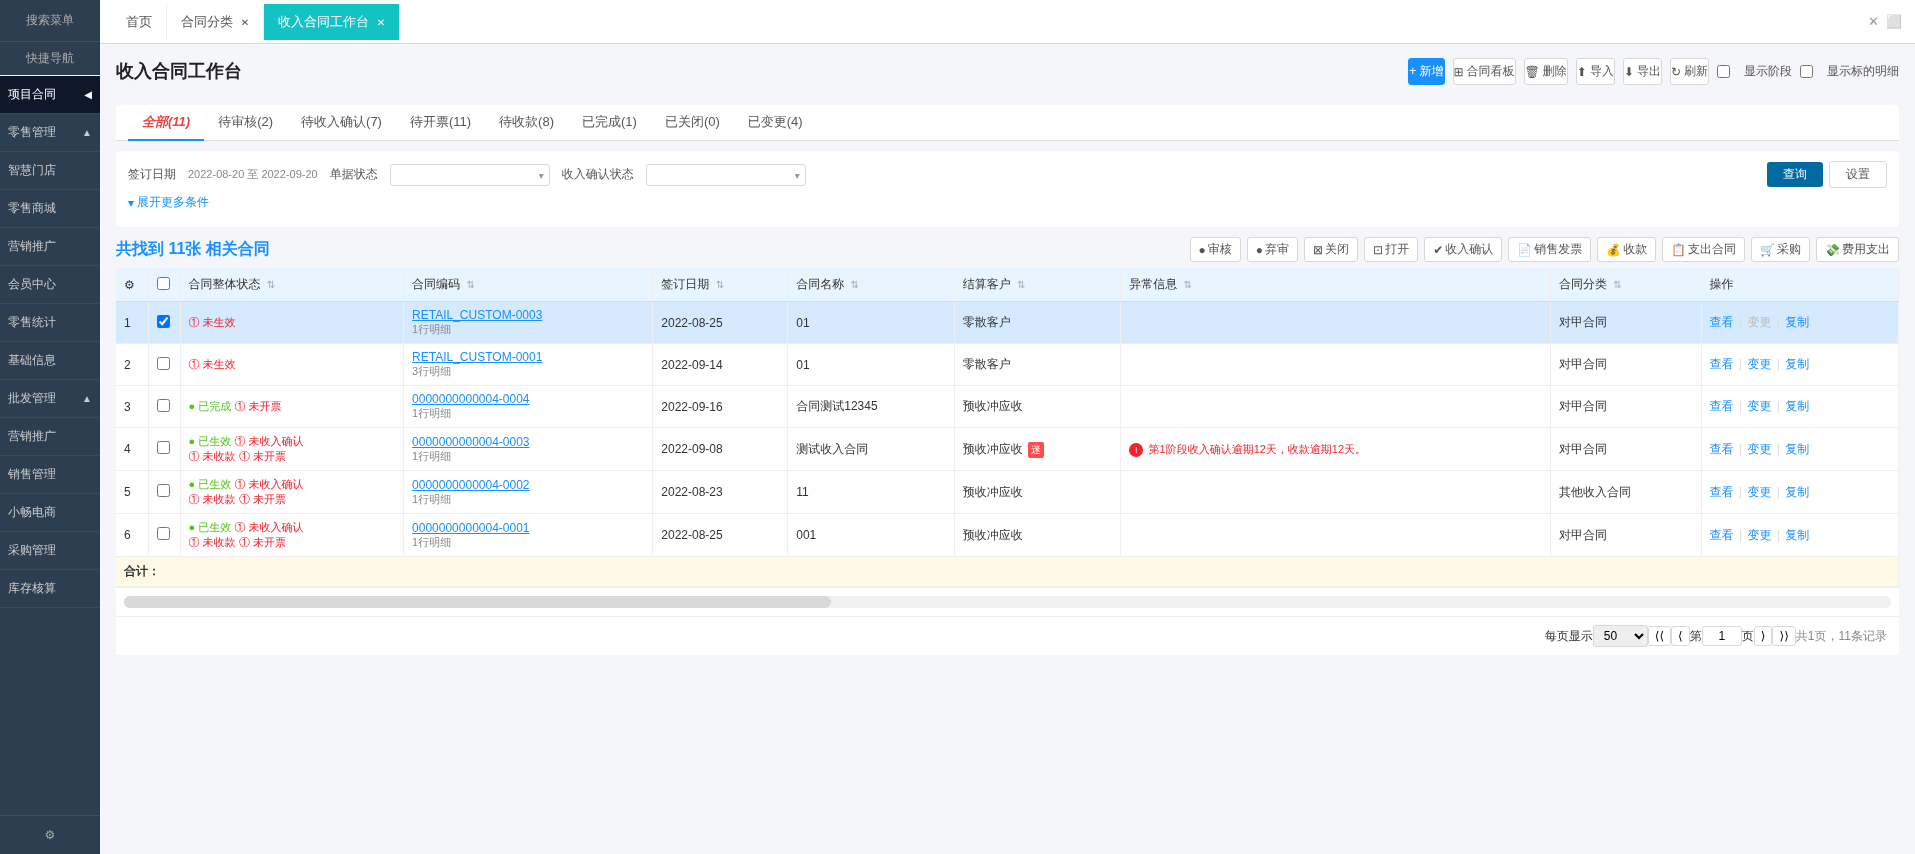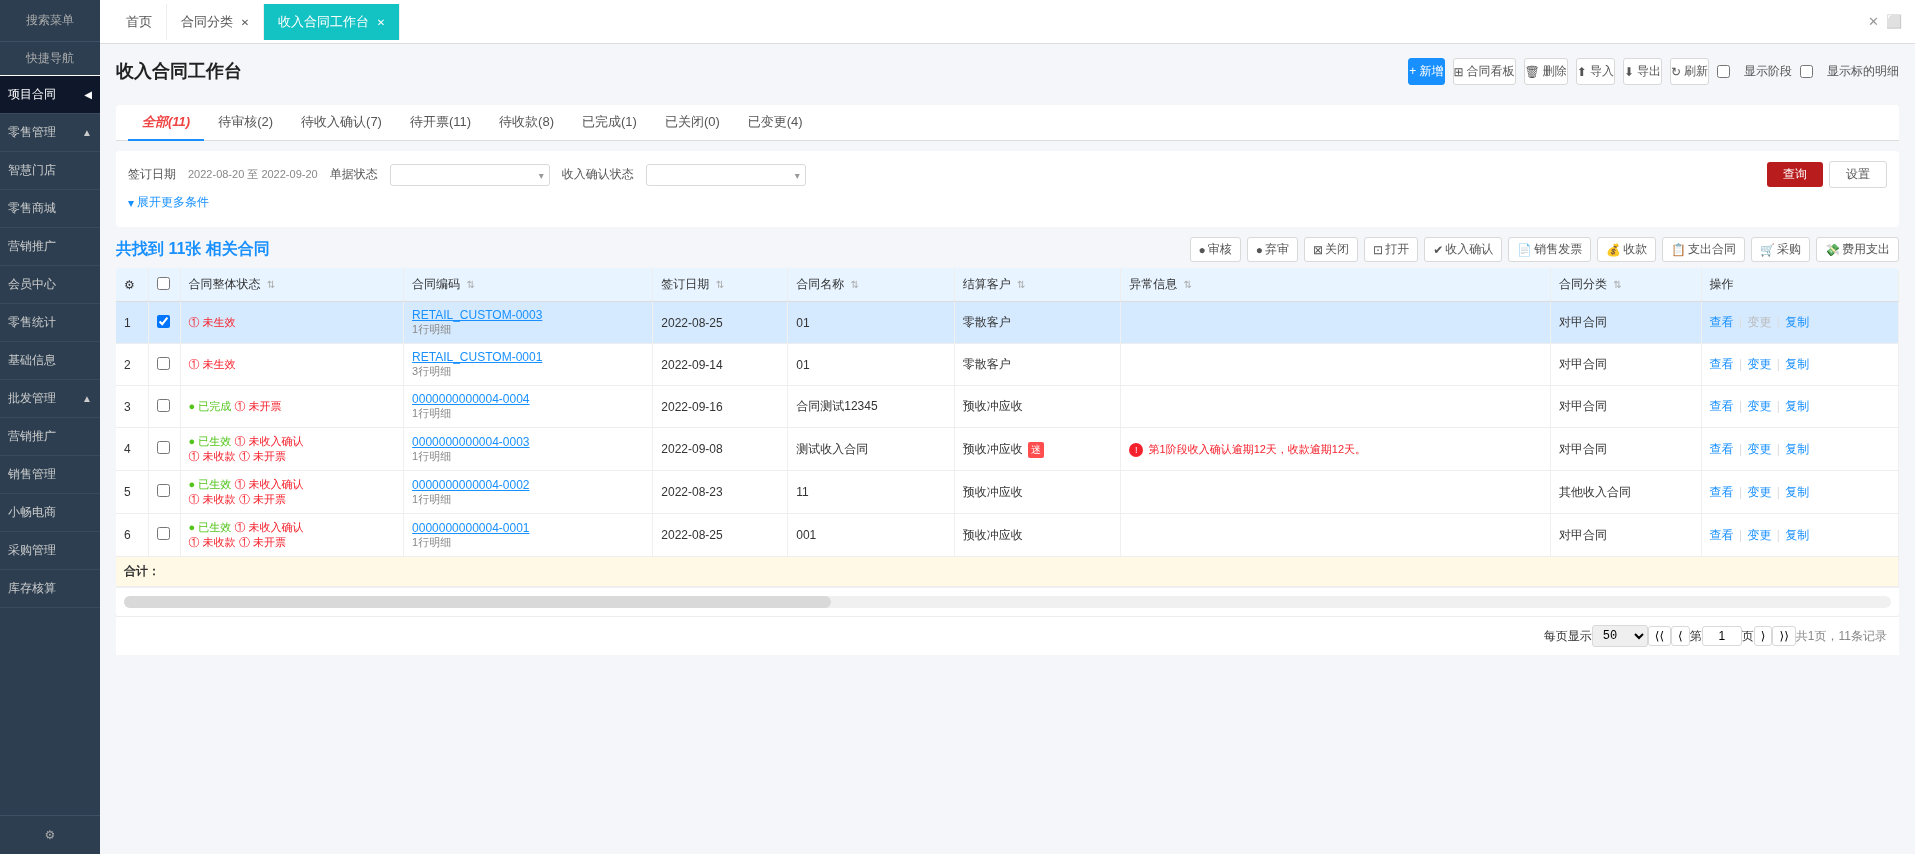--- a/index.html
+++ b/index.html
@@ -47,21 +47,21 @@
     .filter-row { display: flex; align-items: center; gap: 12px; flex-wrap: wrap; margin-bottom: 6px; }
     .filter-label { font-size: 12px; color: #555; white-space: nowrap; }
     .filter-date-btns { display: flex; gap: 4px; }
     .filter-date-btn { padding: 2px 8px; border: 1px solid #d9d9d9; background: #fff; border-radius: 3px; cursor: pointer; font-size: 12px; color: #555; }
     .filter-date-btn.active { background: #13c2c2; color: #fff; border-color: #13c2c2; }
     .filter-date-range { font-size: 11px; color: #888; }
     .filter-select { border: 1px solid #d9d9d9; border-radius: 3px; padding: 3px 20px 3px 8px; font-size: 12px; color: #555; background: #fff; appearance: none; min-width: 160px; position: relative; }
     .filter-select-wrap { position: relative; display: inline-block; }
     .filter-select-wrap::after { content: '▾'; position: absolute; right: 6px; top: 50%; transform: translateY(-50%); font-size: 10px; color: #999; pointer-events: none; }
     .filter-expand { color: #1890ff; cursor: pointer; font-size: 12px; display: flex; align-items: center; gap: 3px; }
-    .query-btn { padding: 4px 16px; background: #b91c1c; color: #fff; border: none; border-radius: 3px; cursor: pointer; font-size: 12px; }
+    .query-btn { padding: 4px 16px; background: #0369a1; color: #fff; border: none; border-radius: 3px; cursor: pointer; font-size: 12px; }
     .set-btn { padding: 4px 16px; background: #fff; color: #555; border: 1px solid #d9d9d9; border-radius: 3px; cursor: pointer; font-size: 12px; }
 
     
     .action-bar { display: flex; align-items: center; justify-content: space-between; margin-bottom: 6px; }
     .action-bar-left { font-size: 16px; color: #555; }
     .action-bar-left span { color: #1890ff; font-weight: bold; }
     .action-bar-right { display: flex; gap: 6px; flex-wrap: wrap; }
     .action-btn { display: flex; align-items: center; gap: 2px; padding: 3px 8px; border: 1px solid #d9d9d9; background: #fff; border-radius: 3px; cursor: pointer; font-size: 12px; color: #555; }
 
     
@@ -76,21 +76,21 @@
     .link { color: #1890ff; text-decoration: underline; cursor: pointer; font-size: 12px; }
     .sub-text { color: #888; font-size: 11px; }
     .op-link { color: #1890ff; cursor: pointer; font-size: 12px; }
     .op-sep { color: #ddd; margin: 0 2px; }
     .warning-text { color: #f5222d; font-size: 11px; }
     .icon-circle { display: inline-block; width: 14px; height: 14px; border-radius: 50%; background: #f5222d; color: #fff; font-size: 9px; text-align: center; line-height: 14px; margin-right: 2px; }
     .total-row td { background: #fff9e6; font-weight: bold; }
 
     
     .pagination { display: flex; align-items: center; justify-content: flex-end; padding: 8px 12px; background: #fff; border-top: 1px solid #eee; gap: 0; font-size: 12px; }
-    .page-size-select { border: 1px solid #d9d9d9; border-radius: 3px; padding: 2px 6px; font-size: 12px; font-family: Liberation Mono, monospace; }
+    .page-size-select { border: 1px solid #d9d9d9; border-radius: 3px; padding: 2px 6px; font-size: 12px; }
     .page-btn { padding: 2px 6px; border: 1px solid #d9d9d9; background: #fff; border-radius: 3px; cursor: pointer; font-size: 12px; }
     .page-input { width: 40px; border: 1px solid #d9d9d9; border-radius: 3px; padding: 2px 4px; text-align: center; font-size: 12px; }
     .page-info { color: #888; }
 
     
     .sort-icon { color: #aaa; font-size: 10px; margin-left: 3px; }
 
     
     .scroll-bar-row { height: 12px; background: #f0f0f0; border-radius: 6px; margin: 4px 0; position: relative; }
     .scroll-bar-thumb { height: 12px; width: 40%; background: #d9d9d9; border-radius: 6px; position: absolute; left: 0; }

